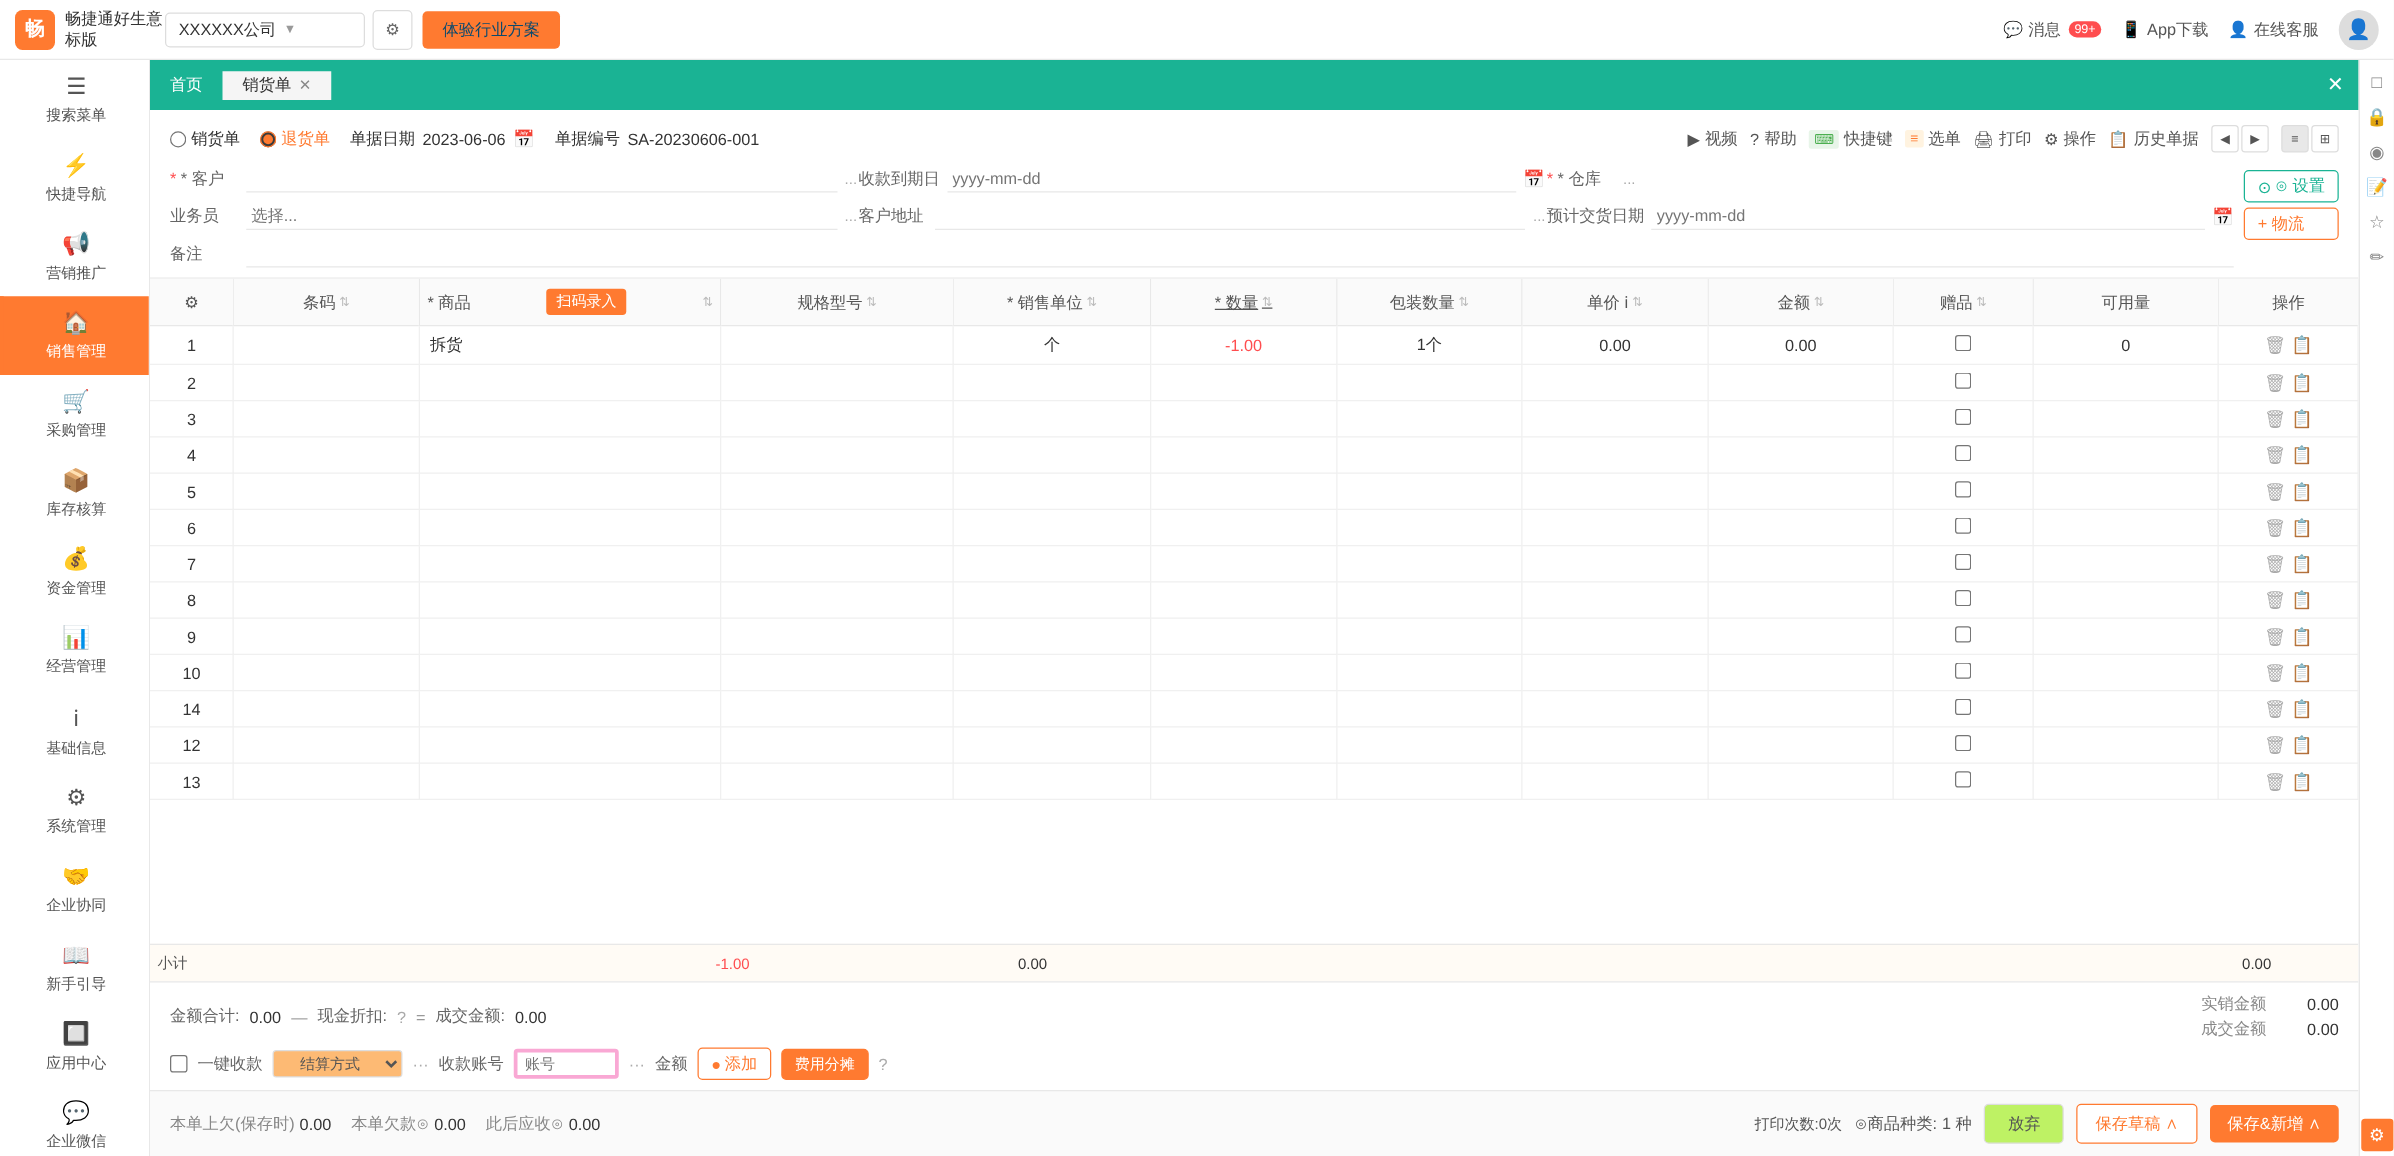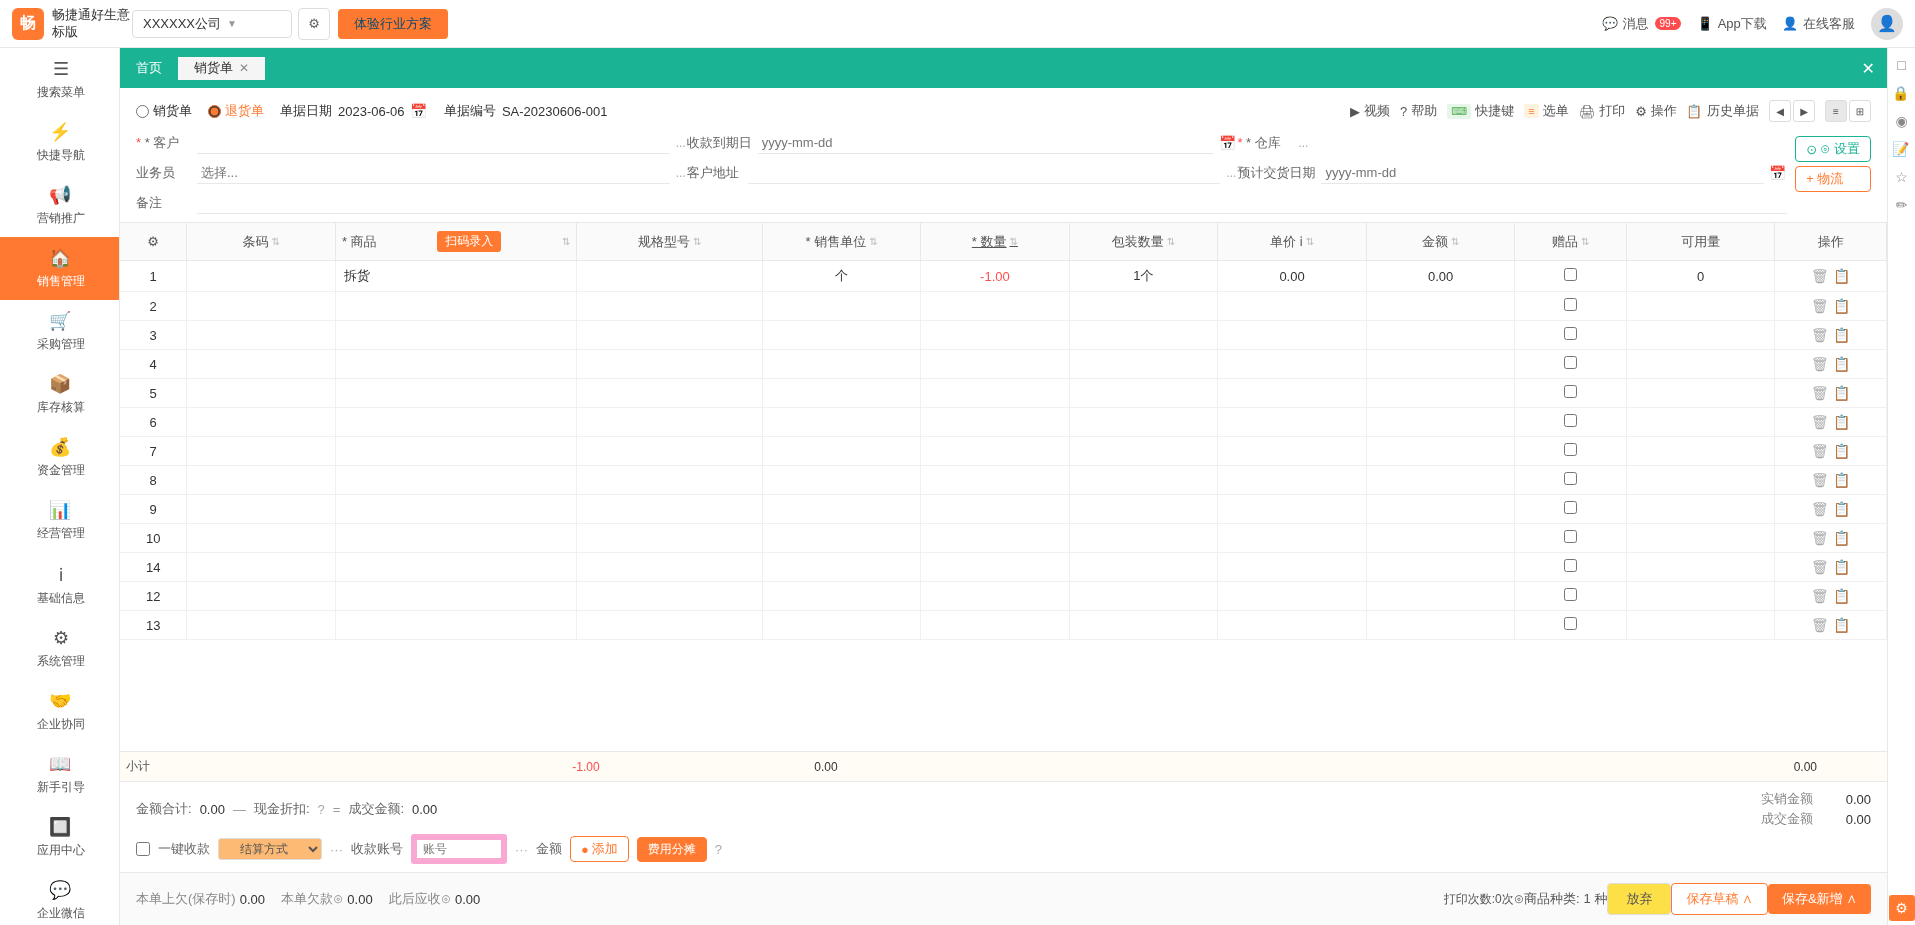--- a/index.html
+++ b/index.html
@@ -268,22 +268,22 @@
     .footer-eq { color: #999; }
     .footer-line2 {
       display: flex; align-items: center; gap: 8px;
     }
     .checkbox-sm { width: 14px; height: 14px; }
     .select-sm {
       border: 1px solid #ddd; border-radius: 3px;
       padding: 2px 17px; font-size: 12px; color: #555; background: #fdba74;
     }
     .input-sm {
-      border: 6px solid #f9a8d4; border-radius: 3px;
-      padding: 2px 6px; font-size: 12px; width: 96px;
+      border: 3px solid #f9a8d4; border-radius: 3px;
+      padding: 2px 6px; font-size: 12px; width: 84px;
     }
     .add-btn {
       background: #fff; border: 1px solid #ff7a30; color: #ff7a30;
       padding: 3px 10px; border-radius: 4px; cursor: pointer; font-size: 12px;
       display: flex; align-items: center; gap: 3px;
     }
     .expense-btn {
       background: #fff; border: 1px solid #ff7a30; color: #ff7a30;
       padding: 3px 10px; border-radius: 4px; cursor: pointer; font-size: 12px;
     }
@@ -296,25 +296,25 @@
       padding: 10px 16px;
       border-top: 1px solid #e8e8e8;
       display: flex;
       align-items: center;
       gap: 16px;
       flex-shrink: 0;
     }
     .status-item { display: flex; align-items: center; gap: 4px; color: #555; font-size: 12px; }
     .status-label { color: #888; }
     .status-val { color: #333; }
-    .status-bar-right { margin-left: auto; display: flex; align-items: center; }
+    .status-bar-right { margin-left: auto; display: flex; align-items: center; gap: 10px; }
     .print-info { color: #555; font-size: 12px; }
     .category-info { color: #555; font-size: 12px; display: flex; align-items: center; gap: 4px; }
     .abandon-btn {
-      background: #fde047; border: 1px solid #ddd; color: #555;
+      background: #bef264; border: 1px solid #ddd; color: #555;
       padding: 6px 18px; border-radius: 4px; cursor: pointer; font-size: 13px;
     }
     .save-draft-btn {
       background: #fff; border: 1px solid #ff7a30; color: #ff7a30;
       padding: 6px 14px; border-radius: 4px; cursor: pointer; font-size: 13px;
       display: flex; align-items: center; gap: 4px;
     }
     .save-new-btn {
       background: #ff7a30; border: none; color: #fff;
       padding: 6px 14px; border-radius: 4px; cursor: pointer; font-size: 13px;

